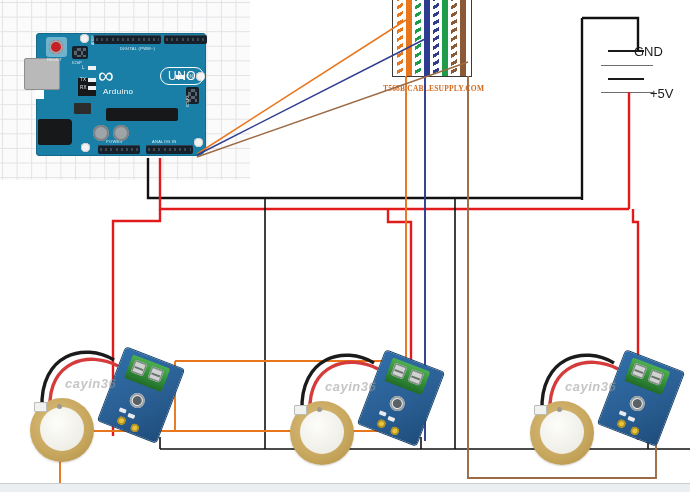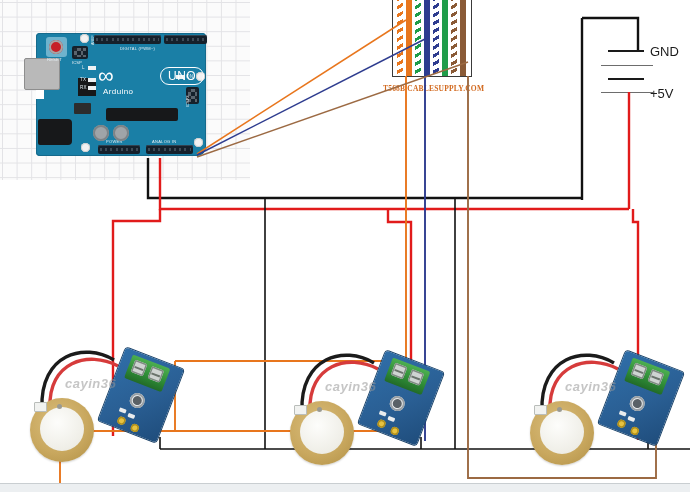--- a/index.html
+++ b/index.html
@@ -343,21 +343,21 @@
 
     <path d="M582,18 L582,200" stroke="#111111" stroke-width="2.4" fill="none"></path>
     <path d="M582,18 L638,18 L638,50" stroke="#111111" stroke-width="2.4" fill="none"></path>
   </svg>
 
   <div class="batt-plate" style="left:608px; top:50px; width:36px; border-top-width:2.6px;"></div>
   <div class="batt-plate" style="left:601px; top:65px; width:52px; border-top-width:1.6px; border-top-color:#6d6d6d;"></div>
   <div class="batt-plate" style="left:608px; top:78px; width:36px; border-top-width:2.6px;"></div>
   <div class="batt-plate" style="left:601px; top:92px; width:52px; border-top-width:1.6px; border-top-color:#6d6d6d;"></div>
 
-  <div class="batt-lbl" style="left:650px; top:44px;">GND</div>
+  <div class="batt-lbl" style="left:634px; top:44px;">GND</div>
   <div class="batt-lbl" style="left:650px; top:86px;">+5V</div>
 
   <svg style="position:absolute; left:0; top:0; width:690px; height:492px; overflow:visible;">
 
     <path d="M629,92 L629,209" stroke="#e11b1b" stroke-width="2.4" fill="none"></path>
 
     <path d="M148,158 L148,198 L582,198" stroke="#111111" stroke-width="2.4" fill="none"></path>
 
     <path d="M160,158 L160,209 L629,209" stroke="#e11b1b" stroke-width="2.4" fill="none"></path>
 

